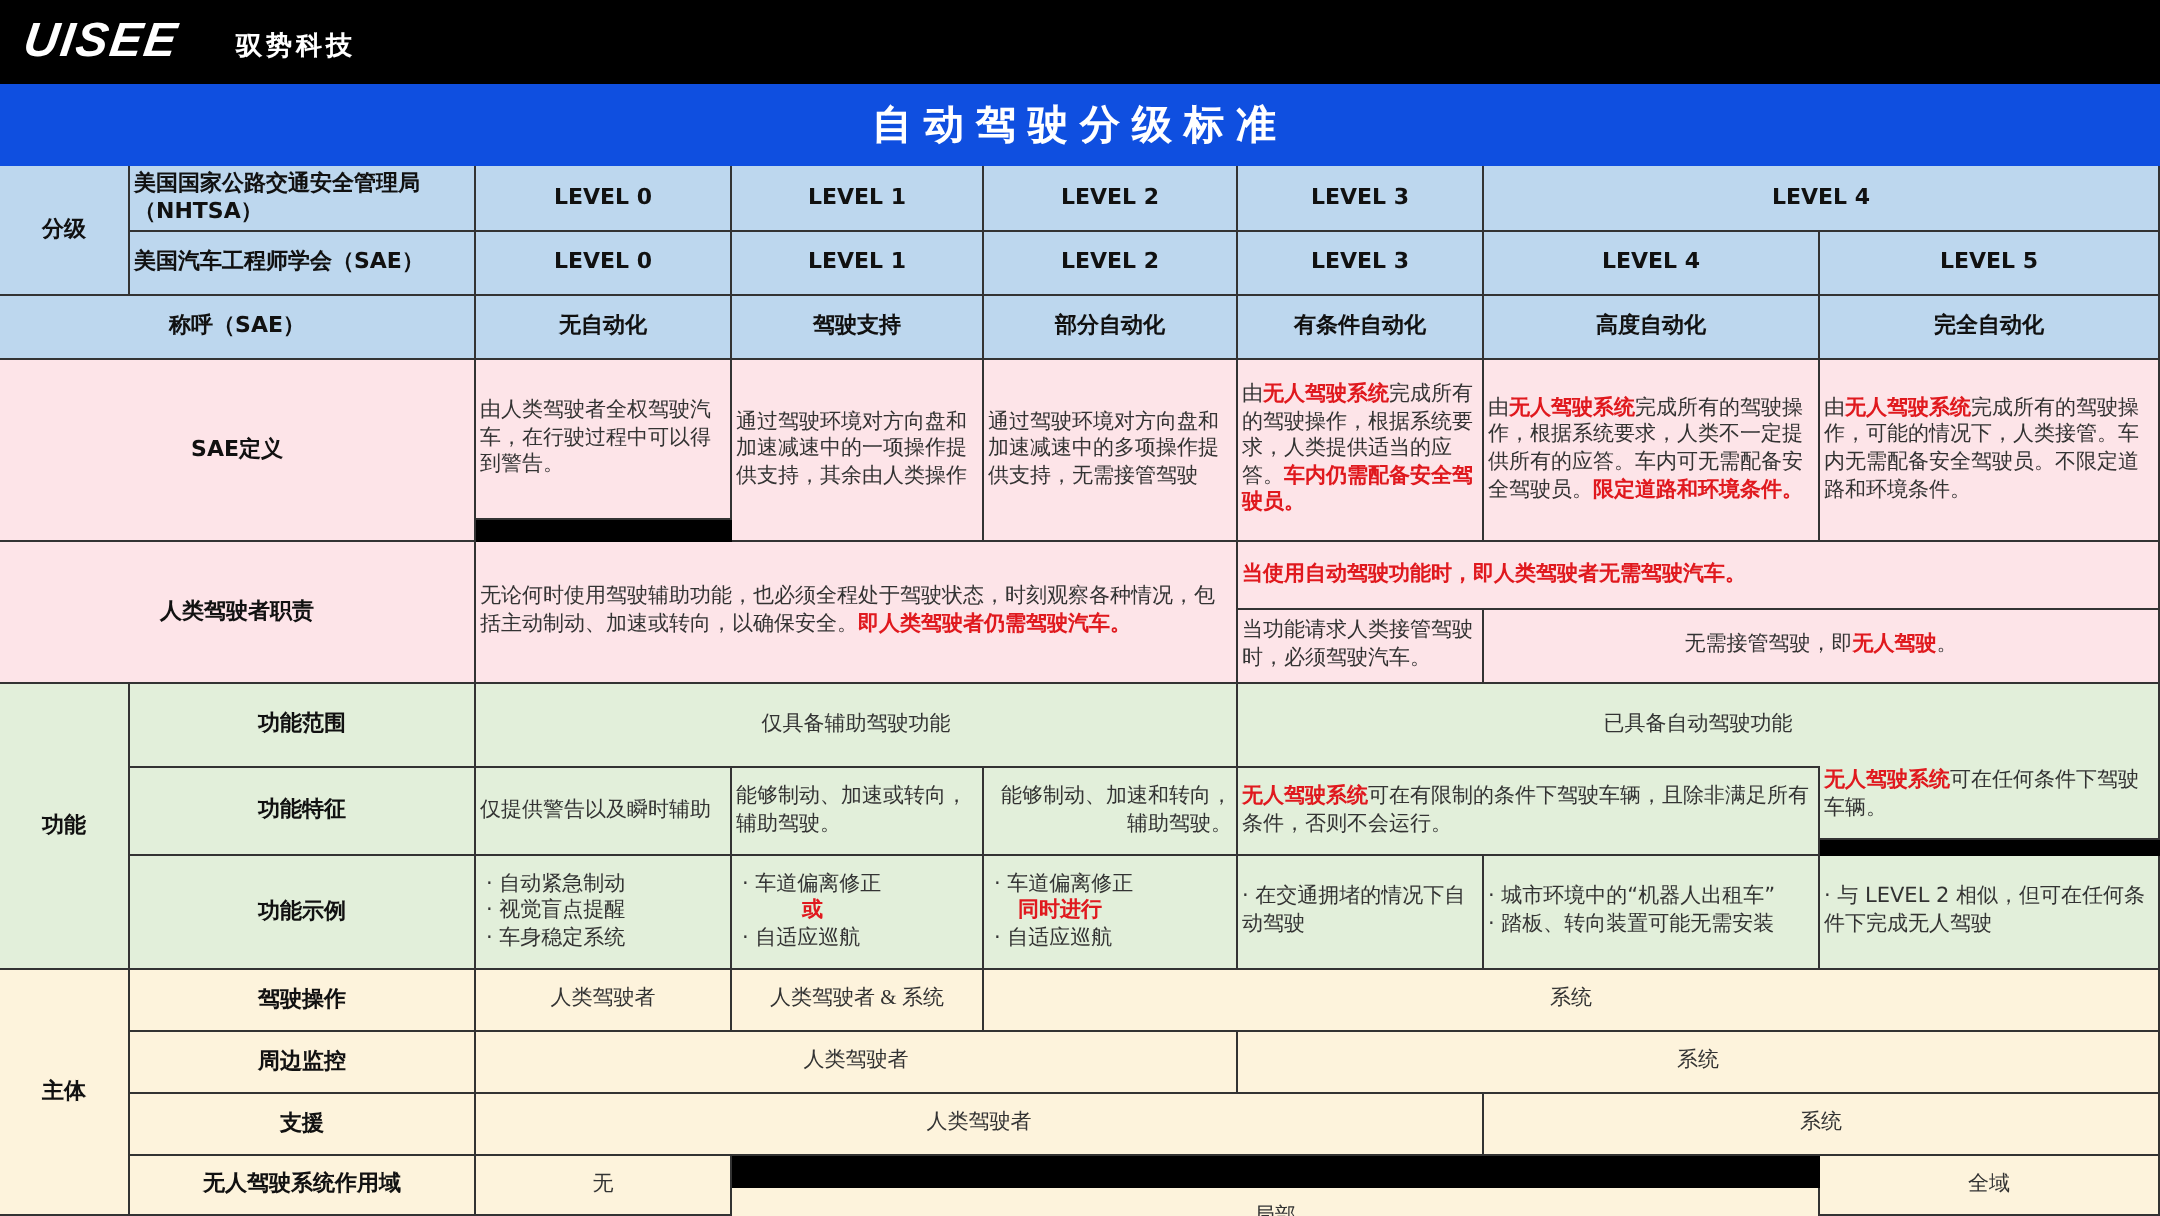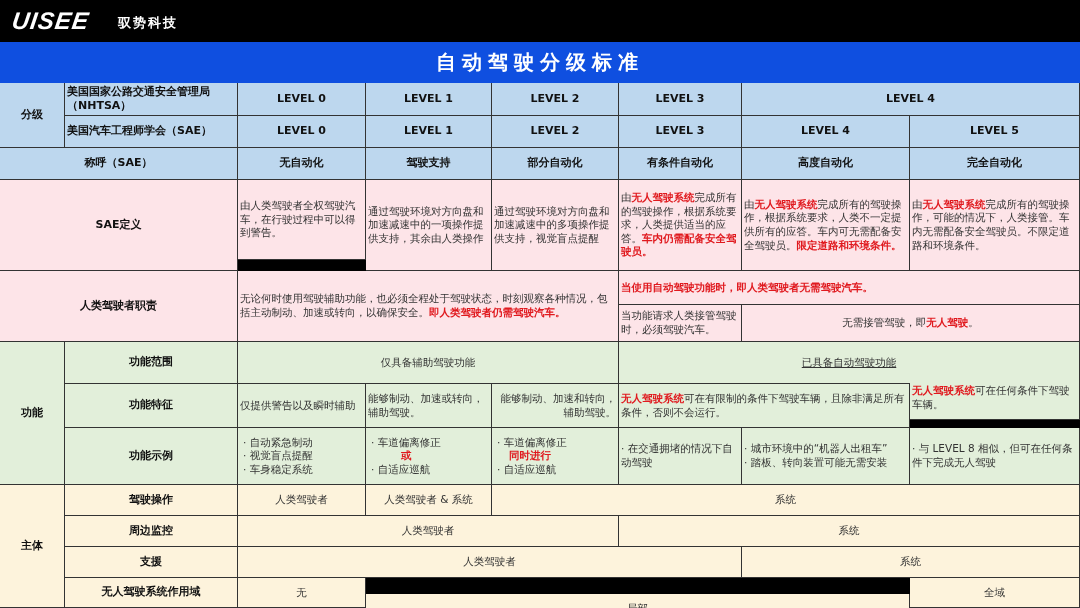--- a/index.html
+++ b/index.html
@@ -7,21 +7,21 @@
   .topbar { position: absolute; left: 0; top: 0; width: 1080px; height: 42px; background: #000; }
   .logo { position: absolute; left: 12px; top: 7px; color: #fff; font-family: "Liberation Sans", sans-serif; font-weight: bold; font-style: italic; font-size: 24px; letter-spacing: 1px; transform: skewX(-8deg); }
   .logo-cn { position: absolute; left: 118px; top: 14px; color: #fff; font-size: 13px; font-weight: bold; letter-spacing: 2px; }
   .titlebar { position: absolute; left: 0; top: 42px; width: 1080px; height: 41px; background: #0f4fe0; color: #fff; text-align: center; font-size: 20px; font-weight: bold; line-height: 41px; letter-spacing: 6px; }
   .c { position: absolute; border-right: 1px solid #333; border-bottom: 1px solid #333; display: flex; align-items: center; justify-content: center; text-align: center; font-size: 11px; color: #222; overflow: hidden; line-height: 1.3; }
   .l { justify-content: flex-start; text-align: left; padding: 0 2px; }
   .b { font-weight: bold; color: #111; }
   .blue { background: #bdd7ee; }
   .pink { background: #fde4e8; }
   .green { background: #e2efda; }
-  .cream { background: #fff2cc; background: #fdf3dc; }
+  .cream { background: #fff2cc; background: #fdf3dc; font-family: Liberation Serif, serif; }
   .red { color: #e0191e; font-weight: bold; }
   .txt { font-size: 10.5px; color: #333; }
   ul.bul { list-style: none; font-size: 10.5px; color: #333; text-align: left; }
 </style>
 </head>
 <body>
 
 <div class="topbar">
   <span class="logo">UISEE</span>
   <span class="logo-cn">驭势科技</span>
@@ -48,21 +48,21 @@
 <div class="c blue b" style="left:238px;top:148px;width:128px;height:32px;">无自动化</div>
 <div class="c blue b" style="left:366px;top:148px;width:126px;height:32px;">驾驶支持</div>
 <div class="c blue b" style="left:492px;top:148px;width:127px;height:32px;">部分自动化</div>
 <div class="c blue b" style="left:619px;top:148px;width:123px;height:32px;">有条件自动化</div>
 <div class="c blue b" style="left:742px;top:148px;width:168px;height:32px;">高度自动化</div>
 <div class="c blue b" style="left:910px;top:148px;width:170px;height:32px;">完全自动化</div>
 
 <div class="c pink b" style="left:0;top:180px;width:238px;height:91px;">SAE定义</div>
 <div class="c pink l txt" style="left:238px;top:180px;width:128px;height:80px;">由人类驾驶者全权驾驶汽车，在行驶过程中可以得到警告。</div>
 <div class="c pink l txt" style="left:366px;top:180px;width:126px;height:91px;">通过驾驶环境对方向盘和加速减速中的一项操作提供支持，其余由人类操作</div>
-<div class="c pink l txt" style="left:492px;top:180px;width:127px;height:91px;">通过驾驶环境对方向盘和加速减速中的多项操作提供支持，视觉盲点提醒</div>
+<div class="c pink l txt" style="left:492px;top:180px;width:127px;height:91px;">通过驾驶环境对方向盘和加速减速中的多项操作提供支持，无需接管驾驶</div>
 <div class="c pink l txt" style="left:619px;top:180px;width:123px;height:91px;">
   <span><span>由</span><span class="red">无人驾驶系统</span><span>完成所有的驾驶操作，根据系统要求，人类提供适当的应答。</span><span class="red">车内仍需配备安全驾驶员。</span></span>
 </div>
 <div class="c pink l txt" style="left:742px;top:180px;width:168px;height:91px;">
   <span><span>由</span><span class="red">无人驾驶系统</span><span>完成所有的驾驶操作，根据系统要求，人类不一定提供所有的应答。车内可无需配备安全驾驶员。</span><span class="red">限定道路和环境条件。</span></span>
 </div>
 <div class="c pink l txt" style="left:910px;top:180px;width:170px;height:91px;">
   <span><span>由</span><span class="red">无人驾驶系统</span><span>完成所有的驾驶操作，可能的情况下，人类接管。车内无需配备安全驾驶员。不限定道路和环境条件。</span></span>
 </div>
 
@@ -72,21 +72,21 @@
 </div>
 <div class="c pink l red" style="left:619px;top:271px;width:461px;height:34px;font-size:10.5px;">当使用自动驾驶功能时，即人类驾驶者无需驾驶汽车。</div>
 <div class="c pink l txt" style="left:619px;top:305px;width:123px;height:37px;">当功能请求人类接管驾驶时，必须驾驶汽车。</div>
 <div class="c pink txt" style="left:742px;top:305px;width:338px;height:37px;">
   <span><span>无需接管驾驶，即</span><span class="red">无人驾驶</span><span>。</span></span>
 </div>
 
 <div class="c green b" style="left:0;top:342px;width:65px;height:143px;">功能</div>
 <div class="c green b" style="left:65px;top:342px;width:173px;height:42px;">功能范围</div>
 <div class="c green txt" style="left:238px;top:342px;width:381px;height:42px;">仅具备辅助驾驶功能</div>
-<div class="c green txt" style="left:619px;top:342px;width:461px;height:42px;text-decoration:underline;">已具备自动驾驶功能</div>
+<div class="c green txt" style="left:619px;top:342px;width:461px;height:42px;">已具备自动驾驶功能</div>
 
 <div class="c green b" style="left:65px;top:384px;width:173px;height:44px;">功能特征</div>
 <div class="c green l txt" style="left:238px;top:384px;width:128px;height:44px;">仅提供警告以及瞬时辅助</div>
 <div class="c green l txt" style="left:366px;top:384px;width:126px;height:44px;">能够制动、加速或转向，辅助驾驶。</div>
 <div class="c green l txt" style="left:492px;top:384px;width:127px;height:44px;text-align:right;">能够制动、加速和转向，辅助驾驶。</div>
 <div class="c green l txt" style="left:619px;top:384px;width:291px;height:44px;">
   <span><span class="red">无人驾驶系统</span><span>可在有限制的条件下驾驶车辆，且除非满足所有条件，否则不会运行。</span></span>
 </div>
 <div class="c green l txt" style="left:910px;top:376px;width:170px;height:44px;">
   <span><span class="red">无人驾驶系统</span><span>可在任何条件下驾驶车辆。</span></span>
@@ -114,21 +114,21 @@
     <li>· 自适应巡航</li>
   </ul>
 </div>
 <div class="c green l txt" style="left:619px;top:428px;width:123px;height:57px;">· 在交通拥堵的情况下自动驾驶</div>
 <div class="c green l" style="left:742px;top:428px;width:168px;height:57px;">
   <ul class="bul">
     <li>· 城市环境中的“机器人出租车”</li>
     <li>· 踏板、转向装置可能无需安装</li>
   </ul>
 </div>
-<div class="c green l txt" style="left:910px;top:428px;width:170px;height:57px;">· 与 LEVEL 8 相似，但可在任何条件下完成无人驾驶</div>
+<div class="c green l txt" style="left:910px;top:428px;width:170px;height:57px;">· 与 LEVEL 2 相似，但可在任何条件下完成无人驾驶</div>
 
 <div class="c cream b" style="left:0;top:485px;width:65px;height:123px;">主体</div>
 <div class="c cream b" style="left:65px;top:485px;width:173px;height:31px;">驾驶操作</div>
 <div class="c cream txt" style="left:238px;top:485px;width:128px;height:31px;">人类驾驶者</div>
 <div class="c cream txt" style="left:366px;top:485px;width:126px;height:31px;">人类驾驶者 &amp; 系统</div>
 <div class="c cream txt" style="left:492px;top:485px;width:588px;height:31px;">系统</div>
 
 <div class="c cream b" style="left:65px;top:516px;width:173px;height:31px;">周边监控</div>
 <div class="c cream txt" style="left:238px;top:516px;width:381px;height:31px;">人类驾驶者</div>
 <div class="c cream txt" style="left:619px;top:516px;width:461px;height:31px;">系统</div>

